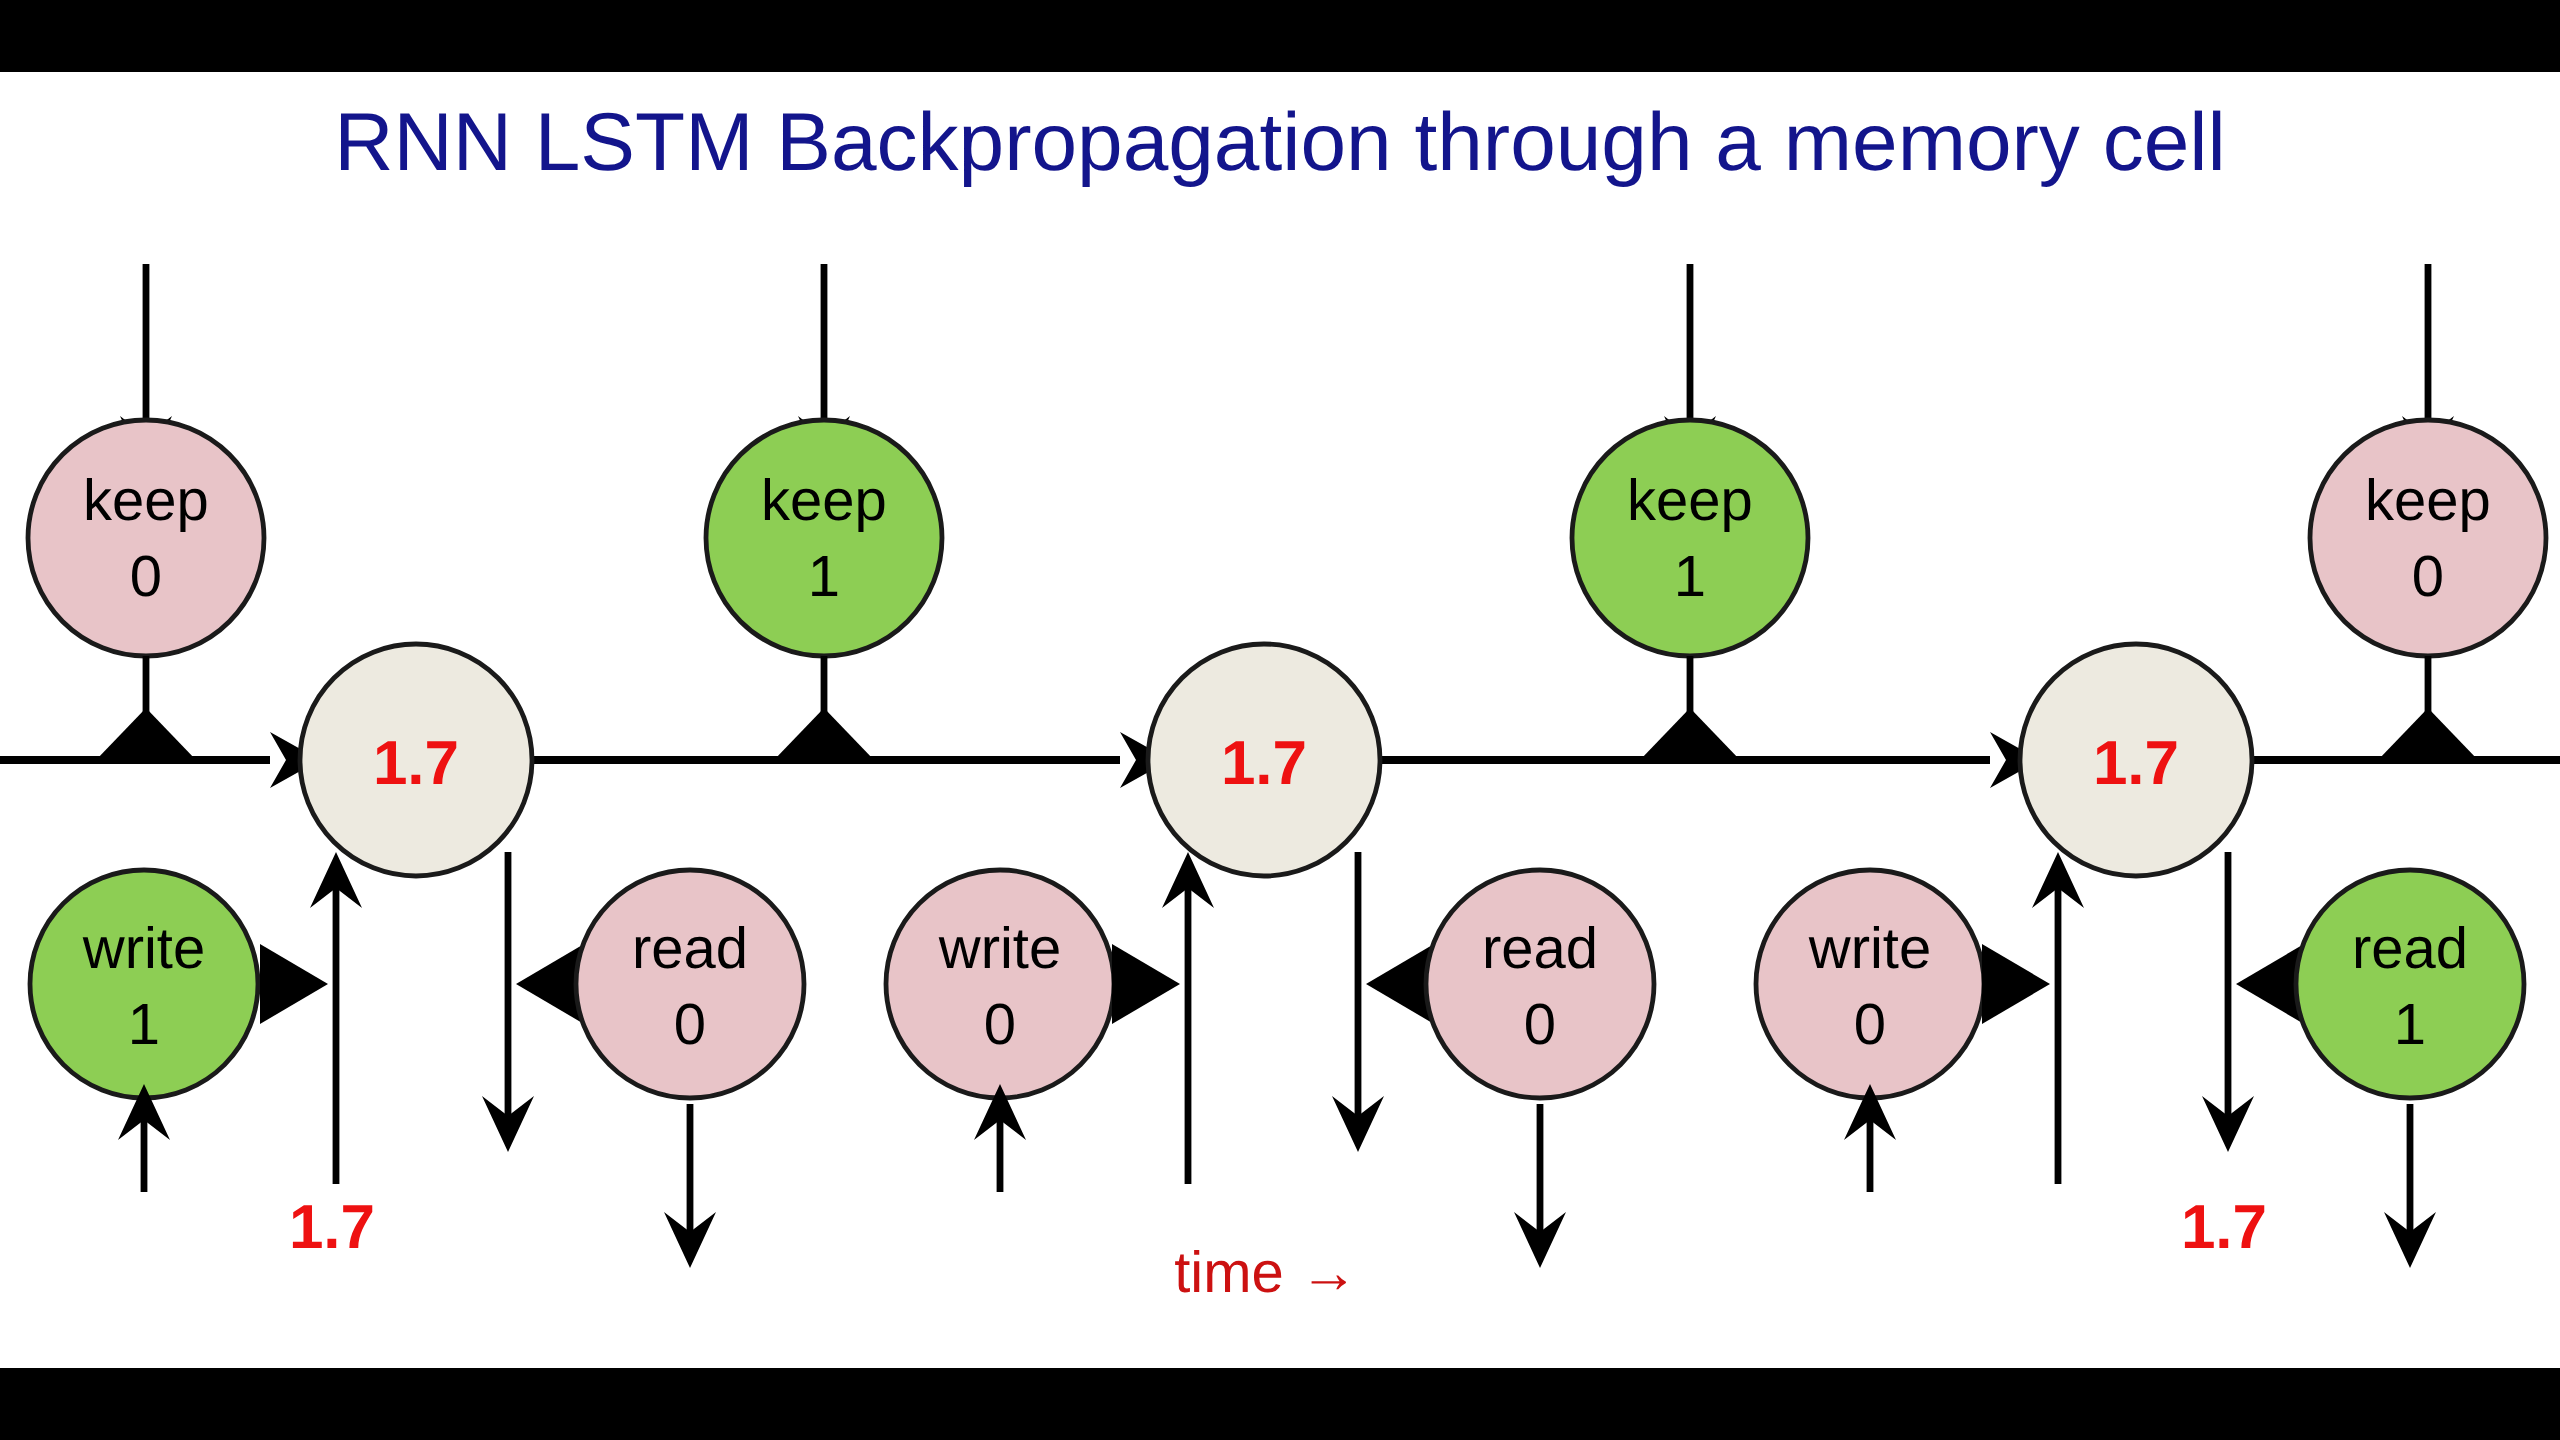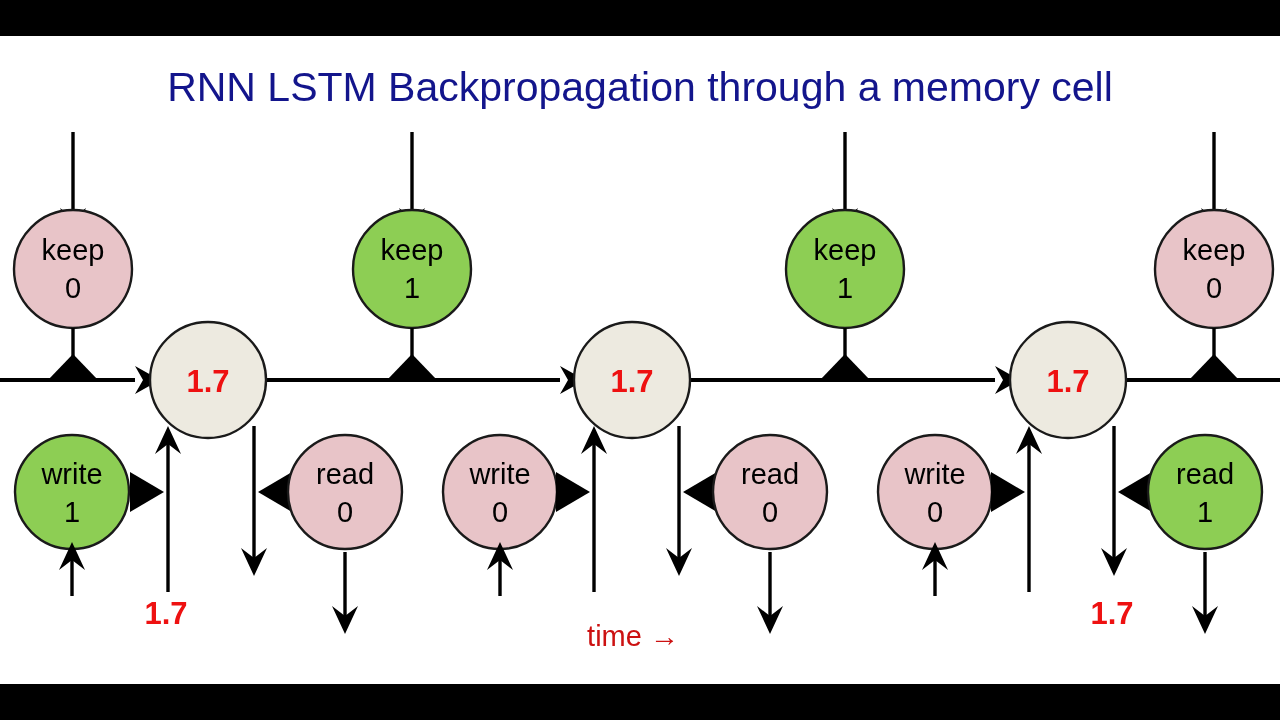--- a/index.html
+++ b/index.html
@@ -19,21 +19,21 @@
     position: absolute;
     left: 0;
     top: 36px;
     width: 1280px;
     height: 648px;
     background: #ffffff;
   }
   #title {
     position: absolute;
     left: 0;
-    top: 64px;
+    top: 48px;
     width: 1280px;
     text-align: center;
     font-family: "Liberation Sans", sans-serif;
     font-size: 41px;
     font-weight: normal;
     color: #13158c;
     letter-spacing: 0px;
     white-space: nowrap;
   }
   svg#diagram {

